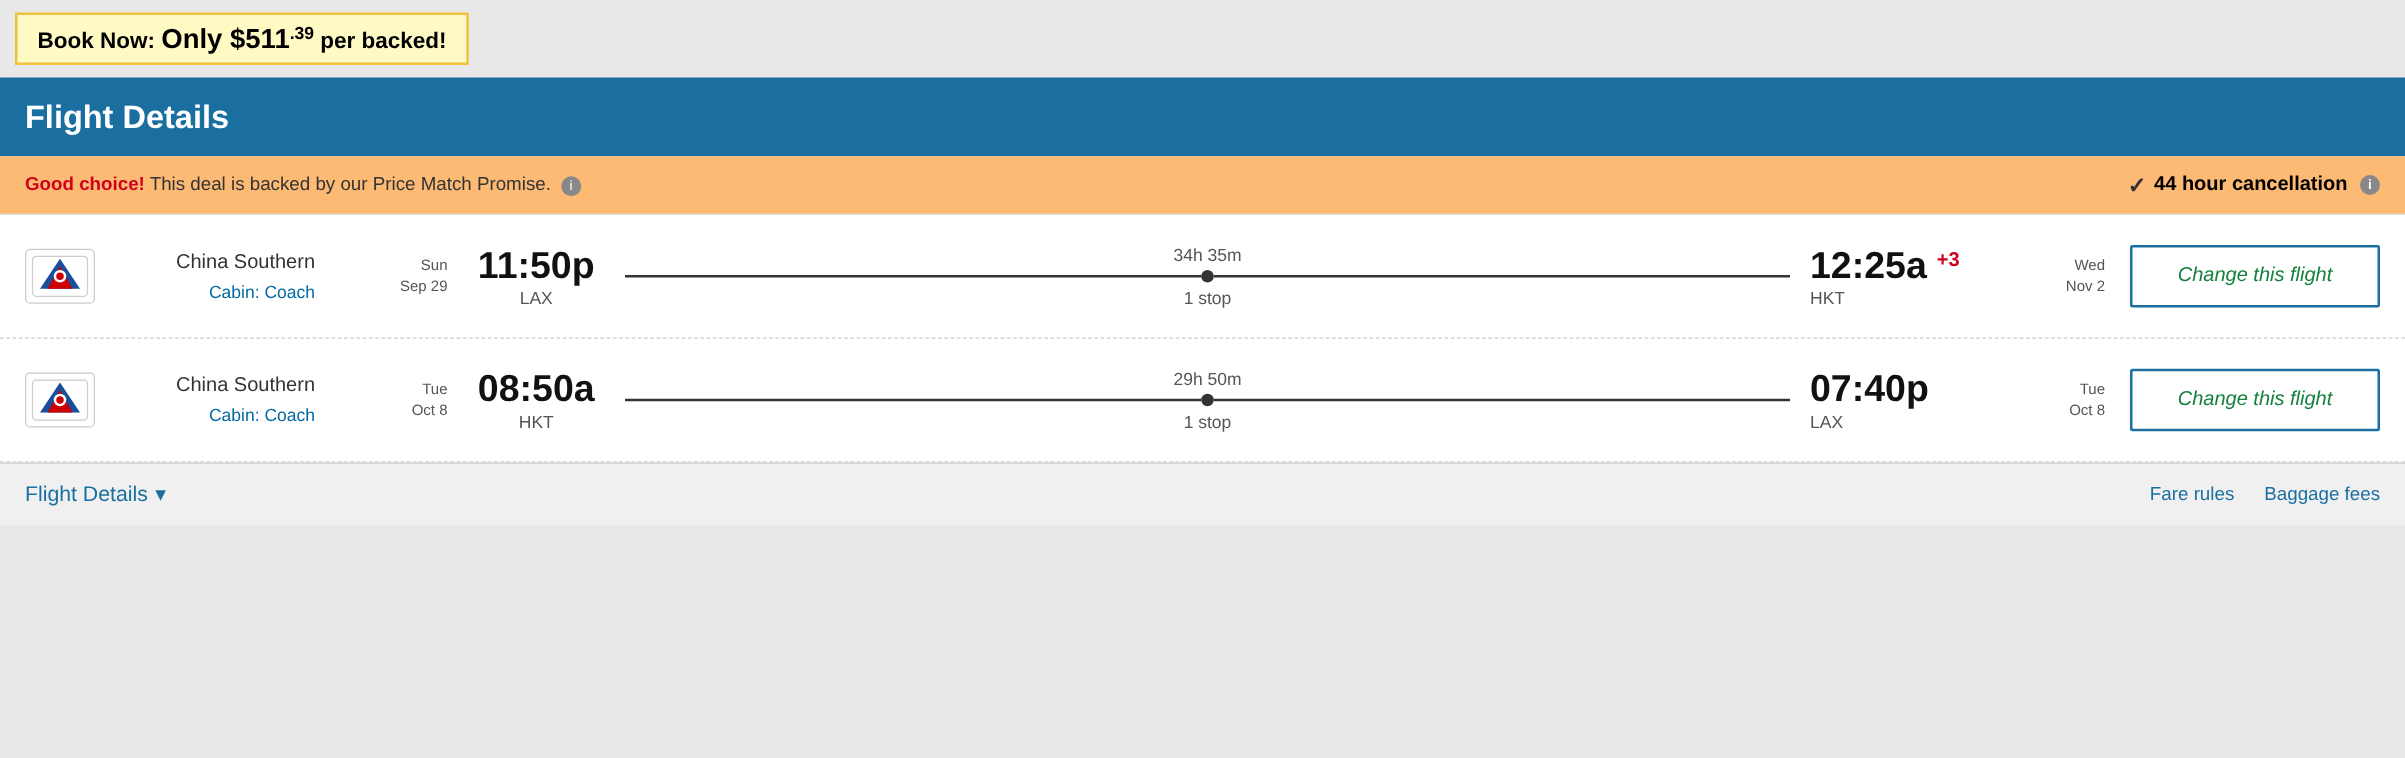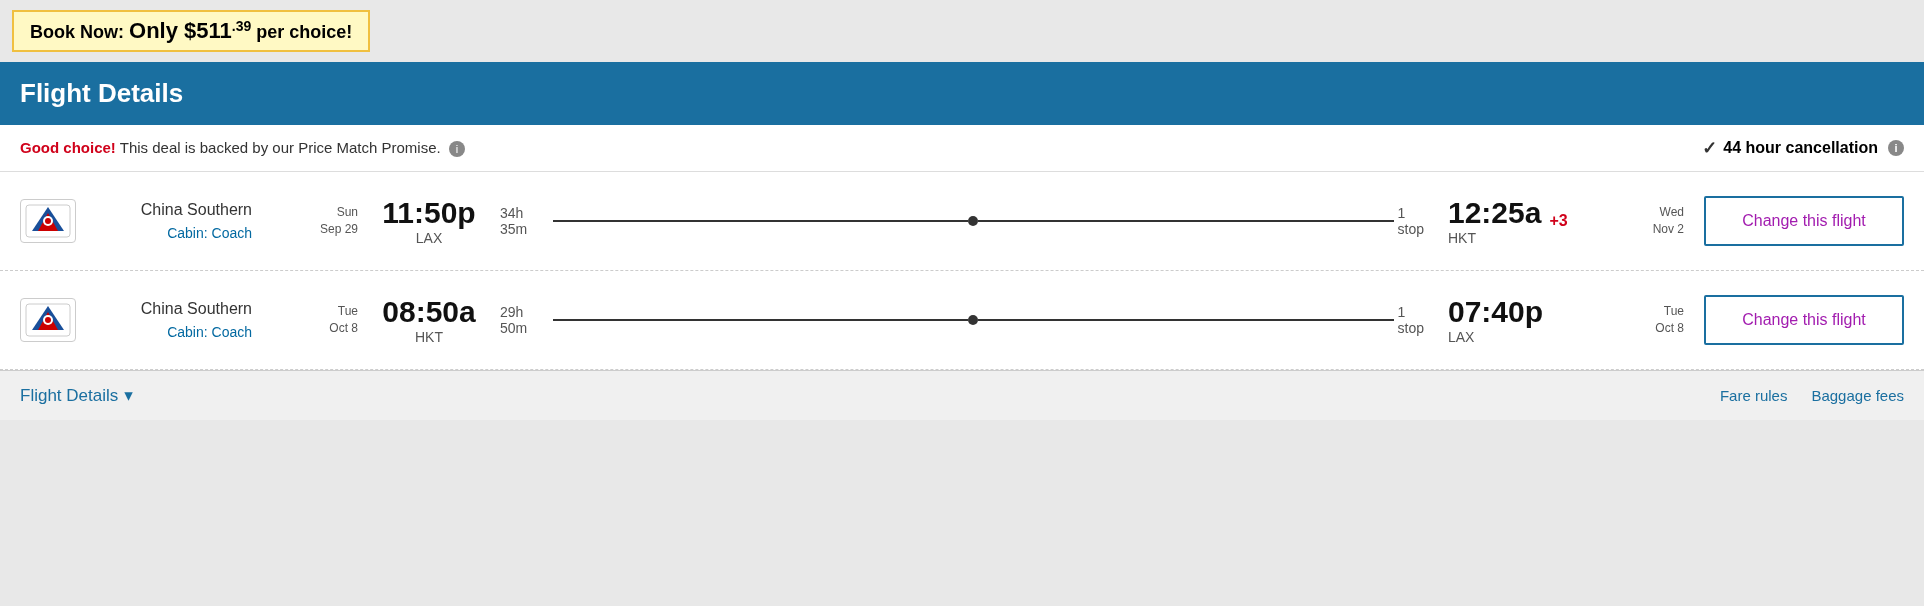--- a/index.html
+++ b/index.html
@@ -21,21 +21,21 @@
       background: #1a6fa0;
       padding: 16px 20px;
     }
     .flight-details-header h2 {
       color: #fff;
       font-size: 26px;
       font-weight: bold;
     }
 
     .price-match-bar {
-      background: #ffffff;
+      background: #fdba74;
       padding: 12px 20px;
       display: flex;
       justify-content: space-between;
       align-items: center;
       border-bottom: 1px solid #ddd;
       font-size: 15px;
     }
     .good-choice { color: #d0021b; font-weight: bold; }
     .promise-text { color: #333; }
     .info-icon {
@@ -118,21 +118,21 @@
       color: #111;
     }
     .airport-code {
       font-size: 14px;
       color: #555;
     }
 
     .route-middle {
       flex: 1;
       display: flex;
-      flex-direction: row;
+      flex-direction: column;
       align-items: center;
       gap: 4px;
       min-width: 200px;
     }
     .duration-label {
       font-size: 14px;
       color: #555;
     }
     .route-line {
       display: flex;
@@ -155,41 +155,42 @@
       font-size: 14px;
       color: #555;
     }
 
     .arrival-time-col {
       text-align: left;
       min-width: 130px;
     }
     .time-with-offset {
       display: flex;
-      align-items: flex-end;
+      align-items: flex-start;
       gap: 8px;
     }
     .offset-badge {
       color: #d0021b;
       font-size: 16px;
       font-weight: bold;
       margin-top: 4px;
     }
 
     .change-btn {
       border: 2px solid #1a6fa0;
       background: #fff;
-      color: #a21caf;
+      color: #15803d;
       font-size: 16px;
       padding: 14px 24px;
       cursor: pointer;
       border-radius: 2px;
       white-space: nowrap;
       margin-left: auto;
       min-width: 200px;
+      font-style: italic;
     }
 
     .footer-bar {
       background: #f0f0f0;
       display: flex;
       justify-content: space-between;
       align-items: center;
       padding: 14px 20px;
       border-top: 1px solid #ccc;
     }
@@ -222,21 +223,21 @@
   </style>
 </head>
 <body>
 
 
 
 
 <div class="book-now-banner">
   <span>Book Now:</span>
   <span class="price">Only $511</span><span class="cents">.39</span>
-  <span>per choice!</span>
+  <span>per backed!</span>
 </div>
 
 
 <div class="flight-details-header">
   <h2>Flight Details</h2>
 </div>
 
 
 <div class="price-match-bar">
   <div>

